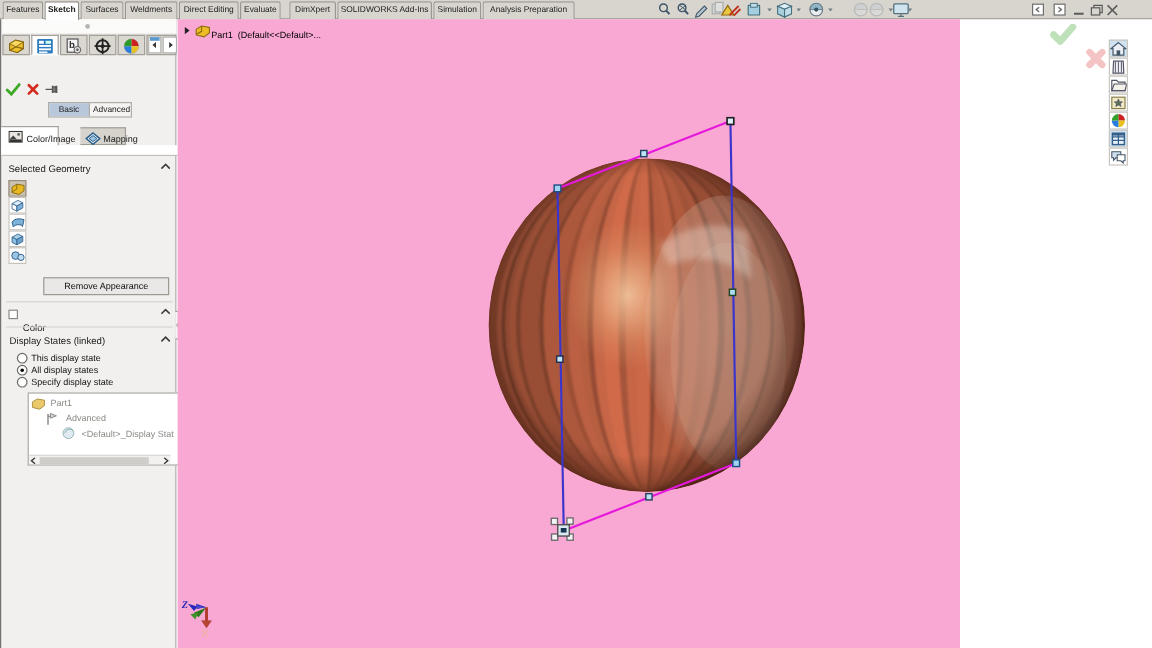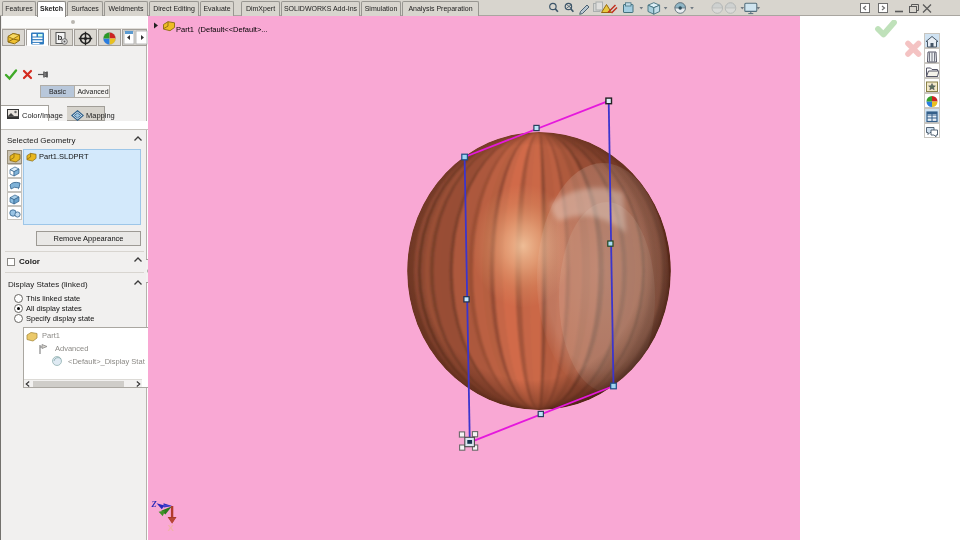--- a/index.html
+++ b/index.html
@@ -204,45 +204,38 @@
         <path d="M1,3.6999999999999997 l0,4.32 l4.05,1.98 l0,-4.32 z" fill="#8fc0e2" stroke="#30618c" stroke-width="0.7"></path>
         <path d="M5.05,5.68 l4.95,-2.6999999999999997 l0,4.32 l-4.95,2.6999999999999997 z" fill="#6aa2cc" stroke="#30618c" stroke-width="0.7"></path>
       </svg>
     </div>
   <div class="geobtn" style="top:190px">
       <svg style="position:absolute;left:1px;top:1px" width="12" height="11" viewBox="0 0 12 11">
         <circle cx="4" cy="5" r="3.2" fill="#9ac4e4" stroke="#30618c" stroke-width="0.8"></circle>
         <circle cx="8.5" cy="6.5" r="2.6" fill="#c2dcf0" stroke="#30618c" stroke-width="0.8"></circle>
       </svg>
     </div>
-  <div id="geolist">
-      <svg style="position:absolute;left:2px;top:2px" width="11" height="10" viewBox="0 0 12 11">
-        <path d="M1,4 l4,-2.5 l6,1 l0,4.5 l-4,3 l-6,-1.5 z" fill="#e8b820" stroke="#8a6a10" stroke-width="0.8"></path>
-        <path d="M5,1.5 l0,4 l-4,2.5" fill="none" stroke="#8a6a10" stroke-width="0.8"></path>
-      </svg>
-      <span style="position:absolute;left:15px;top:2px">Part1.SLDPRT</span>
-    </div>
   <div id="rembtn">Remove Appearance</div>
   <div class="divline" style="top:235px"></div>
   <div id="colorchk"></div>
-  <div class="sechdr" style="left:18px;top:241px;font-weight:bold">Color</div>
+  <div class="sechdr" style="left:18px;top:253px;font-weight:normal">Color</div>
   <div class="chev" style="left:133px;top:241px">
       <svg width="8" height="5" viewBox="0 0 8 5">
         <path d="M0.5,4.5 L4,1 L7.5,4.5" fill="none" stroke="#3a3a3a" stroke-width="1.3"></path>
       </svg>
     </div>
   <div class="divline" style="top:256px"></div>
   <div class="sechdr" style="left:7px;top:264px">Display States (linked)</div>
   <div class="chev" style="left:133px;top:264px">
       <svg width="8" height="5" viewBox="0 0 8 5">
         <path d="M0.5,4.5 L4,1 L7.5,4.5" fill="none" stroke="#3a3a3a" stroke-width="1.3"></path>
       </svg>
     </div>
   <div class="radio" style="top:278px"></div>
-  <div class="radlbl" style="top:278px">This linked state</div>
+  <div class="radlbl" style="top:278px">This display state</div>
   <div class="radio" style="top:288px">
       <div style="position:absolute;left:2px;top:2px;width:3px;height:3px;border-radius:50%;background:#000"></div>
     </div>
   <div class="radlbl" style="top:288px">All display states</div>
   <div class="radio" style="top:298px"></div>
   <div class="radlbl" style="top:298px">Specify display state</div>
   <div id="dstree">
     <svg style="position:absolute;left:2px;top:2px" width="40" height="48" viewBox="0 0 40 48">
 <path d="M1,5 l4,-2.5 l6,1 l0,4.5 l-4,3 l-6,-1.5 z" fill="#e8c050" stroke="#9a7a20" stroke-width="0.8" opacity="0.85"></path>
 <path d="M14,15 l0,9 M14,17 l2,0" stroke="#888" stroke-width="1.2" fill="none"></path>

